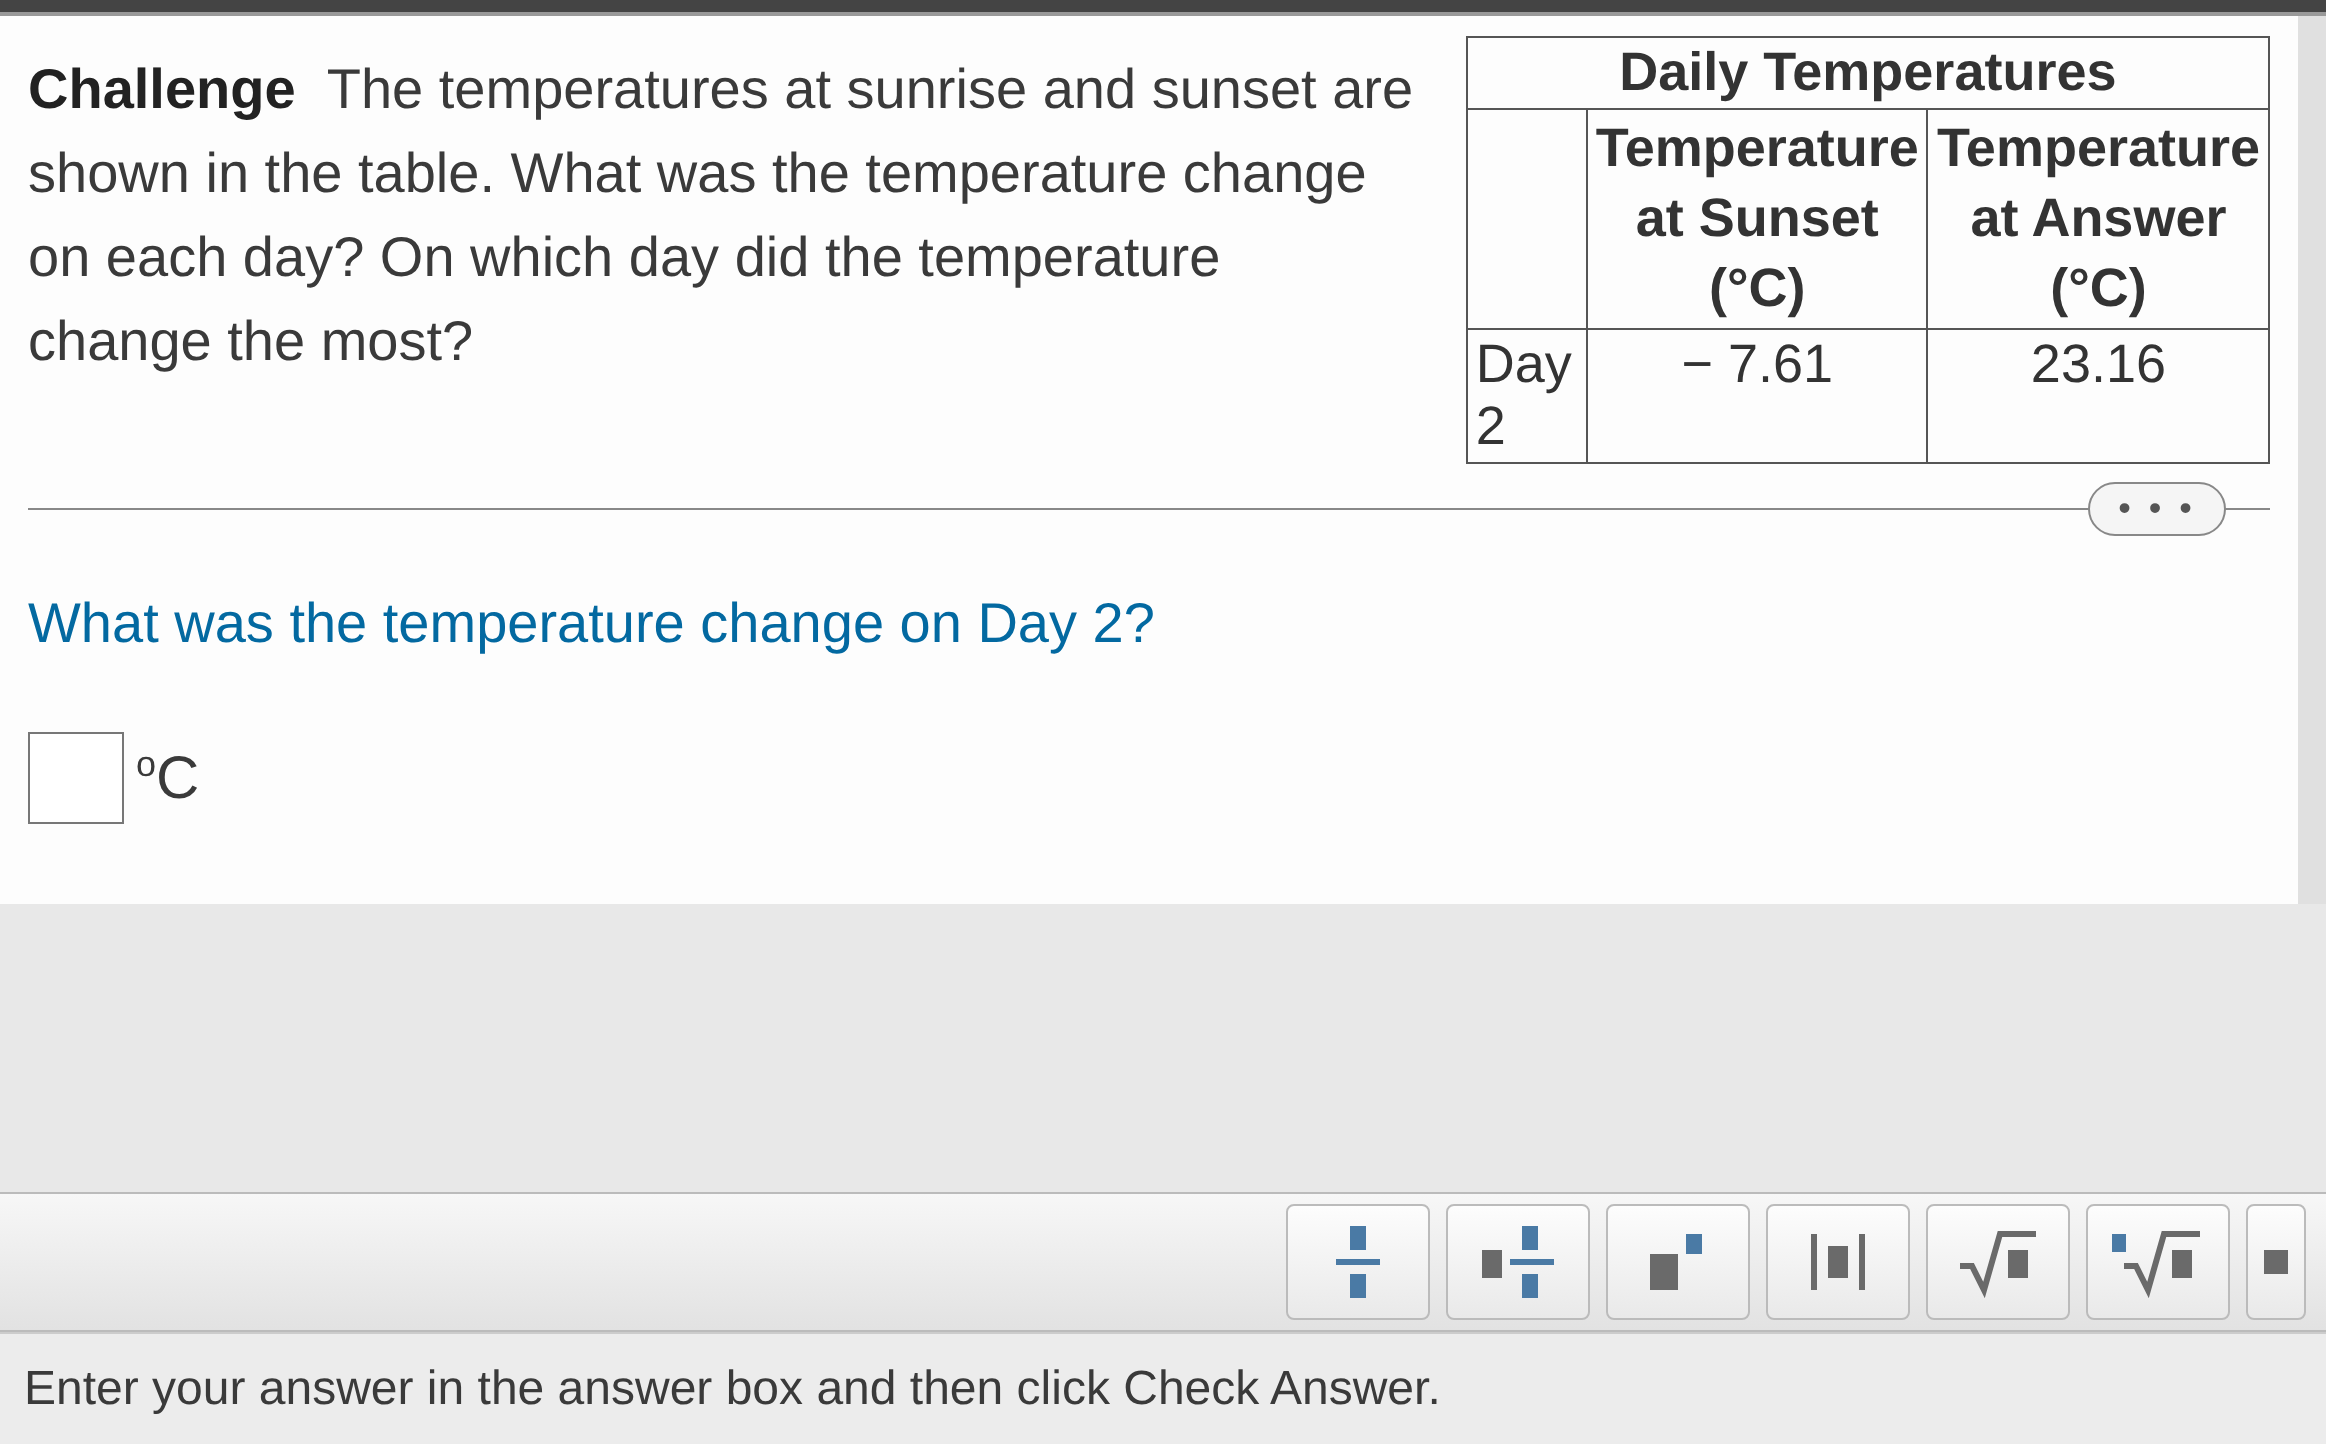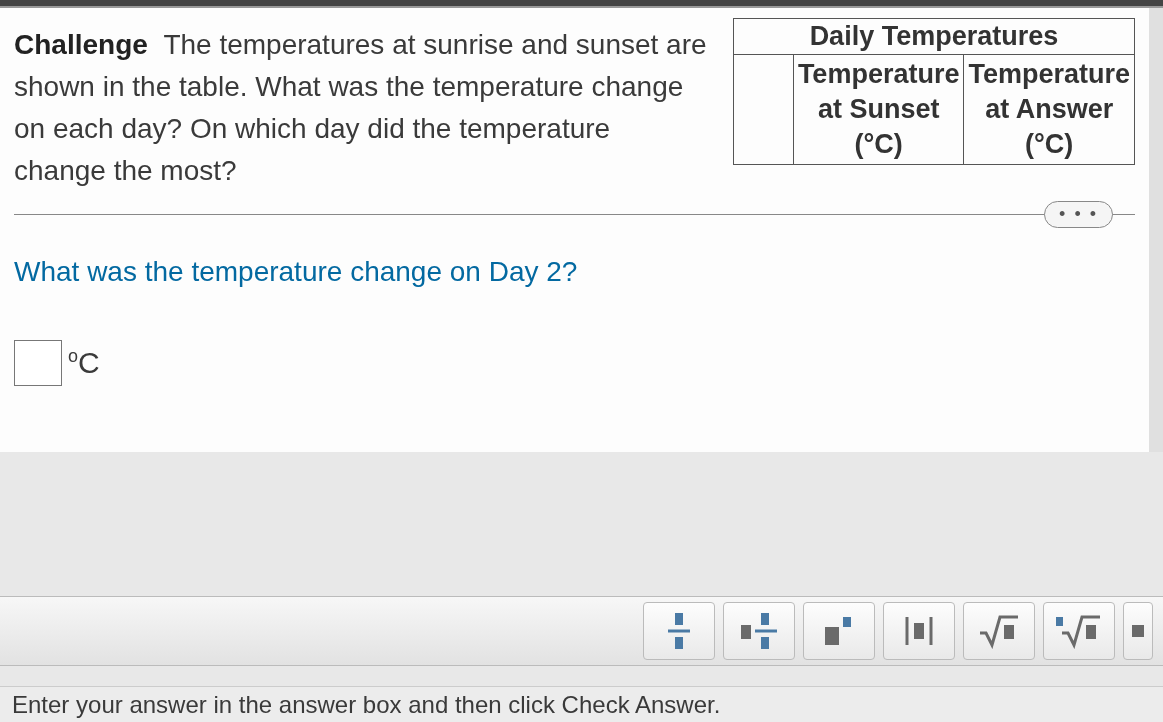--- a/index.html
+++ b/index.html
@@ -89,21 +89,21 @@
       cursor: pointer;
     }
     .question-text {
       font-size: 28px;
       color: #0369a1;
       margin-top: 14px;
     }
     .answer-row {
       display: flex;
       align-items: center;
-      margin-top: 52px;
+      margin-top: 38px;
       gap: 6px;
     }
     .answer-input {
       width: 48px;
       height: 46px;
       border: 1px solid #777;
       background: #fff;
       font-size: 24px;
       text-align: center;
     }
@@ -145,21 +145,21 @@
       color: #4a7aa5;
     }
     .tool-btn svg {
       display: block;
     }
     .instruction-bar {
       position: absolute;
       bottom: 0;
       left: 0;
       right: 0;
-      height: 36px;
+      height: 56px;
       background: #ececec;
       border-top: 1px solid #ccc;
       display: flex;
       align-items: center;
       padding-left: 12px;
       font-size: 24px;
       color: #3a3a3a;
     }
     .small-sq {
       width: 12px;
@@ -192,20 +192,25 @@
             <span>Temperature</span><br>
             <span>at Sunset</span><br>
             <span>(°C)</span>
           </th>
           <th class="col-header">
             <span>Temperature</span><br>
             <span>at Answer</span><br>
             <span>(°C)</span>
           </th>
         </tr>
+        <tr>
+          <td class="row-label">Day 2</td>
+          <td>− 7.61</td>
+          <td>23.16</td>
+        </tr>
       </tbody>
         </table>
     </div>
   </div>
 
   <div class="divider-row">
     <div class="dots-bubble">• • •</div>
   </div>
 
   <div class="question-text">What was the temperature change on Day 2?</div>

